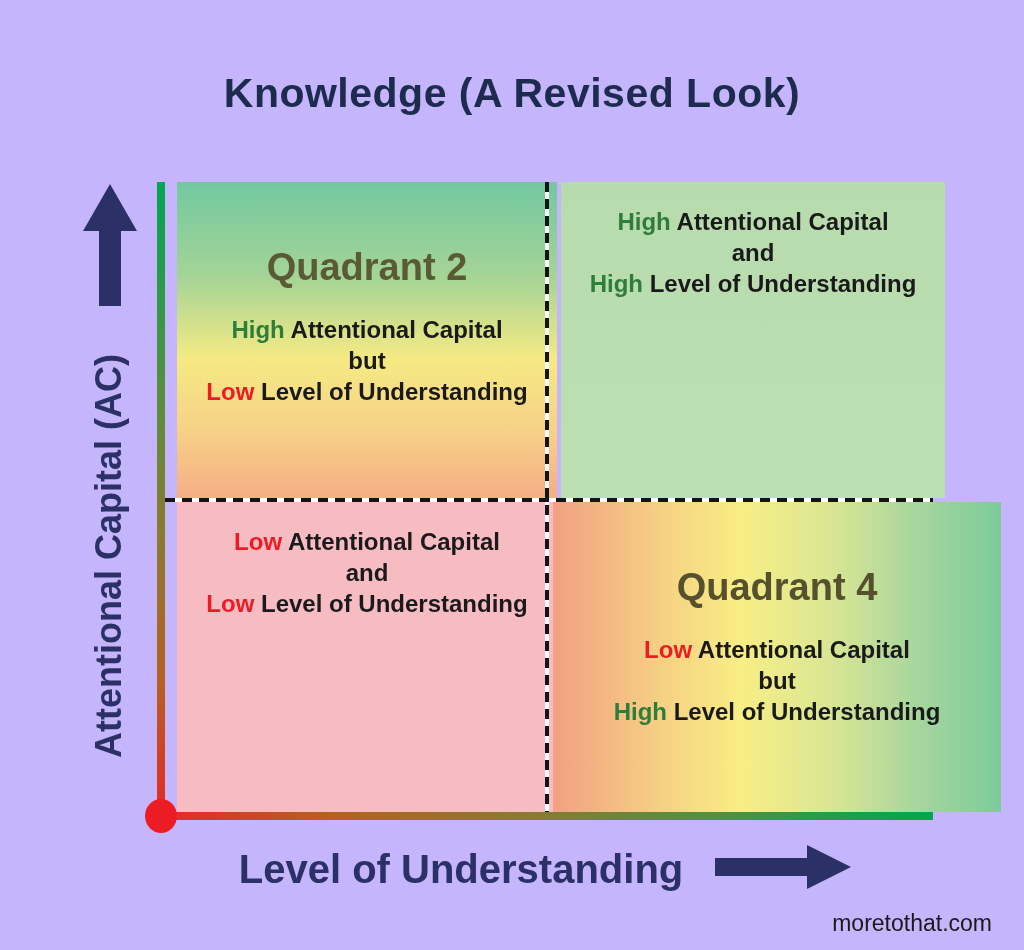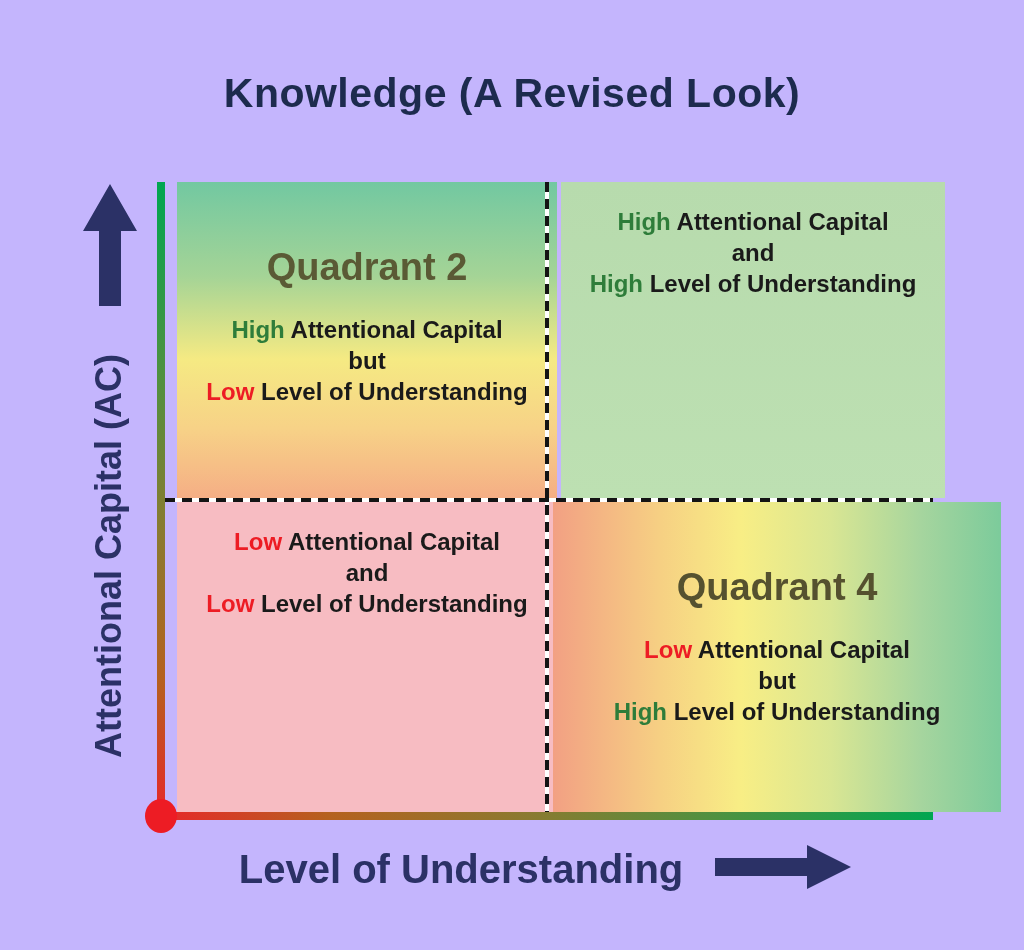--- a/index.html
+++ b/index.html
@@ -162,14 +162,15 @@
 
   <div class="x-label-row">
     <span class="x-label">Level of Understanding</span>
     <span>
       <svg width="136" height="44" viewBox="0 0 136 44" xmlns="http://www.w3.org/2000/svg">
         <polygon points="0,13 92,13 92,0 136,22 92,44 92,31 0,31" fill="#2b3166"></polygon>
       </svg>
     </span>
   </div>
 
+  <div class="watermark">moretothat.com</div>
 
 </div>
 
 </body></html>

